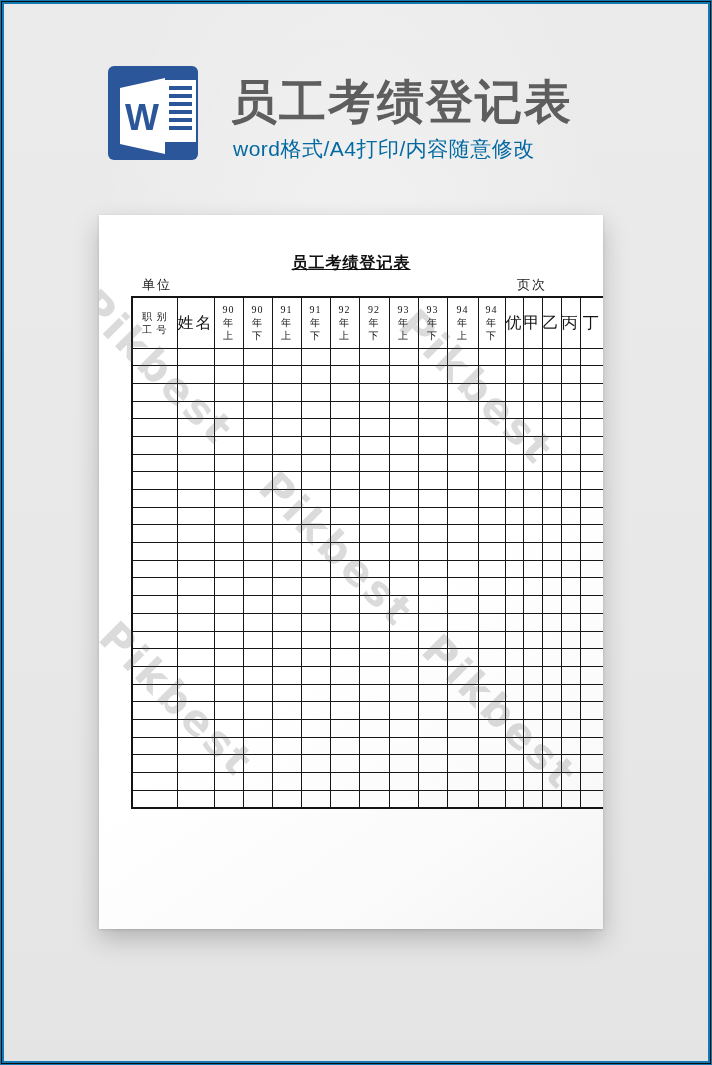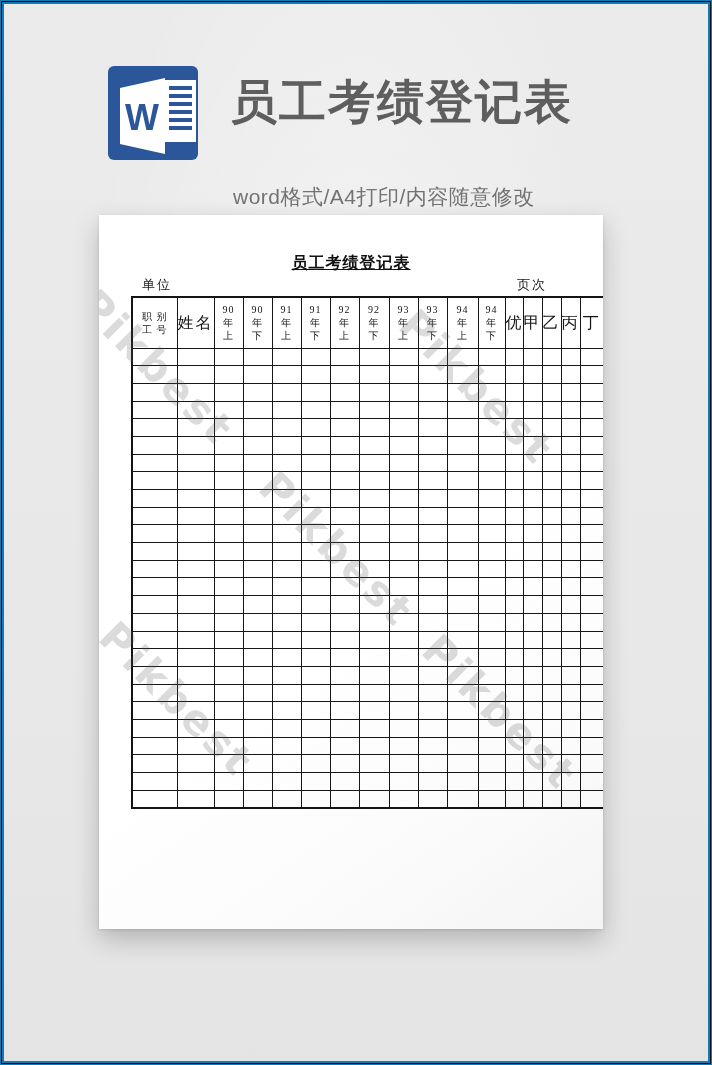--- a/index.html
+++ b/index.html
@@ -29,21 +29,21 @@
     width: 90px; height: 94px;
   }
   .hero-title {
     position: absolute; left: 230px; top: 74px;
     font-size: 47px; line-height: 56px; font-weight: bold;
     color: #5e5e5e; letter-spacing: 2px; white-space: nowrap;
   }
   .hero-subtitle {
     position: absolute; left: 233px; top: 136px;
     font-size: 21px; line-height: 26px;
-    color: #737373; letter-spacing: 0.5px; white-space: nowrap; margin-top: 48px;
+    color: #0369a1; letter-spacing: 0.5px; white-space: nowrap;
   }
 
   
   .paper {
     position: absolute; left: 99px; top: 215px;
     width: 504px; height: 714px;
     background: linear-gradient(145deg, #ffffff 55%, #fbfbfb 80%, #f4f4f4 100%);
     box-shadow: 0 10px 24px rgba(0,0,0,0.22), 0 1px 3px rgba(0,0,0,0.12);
     overflow: hidden;
   }

